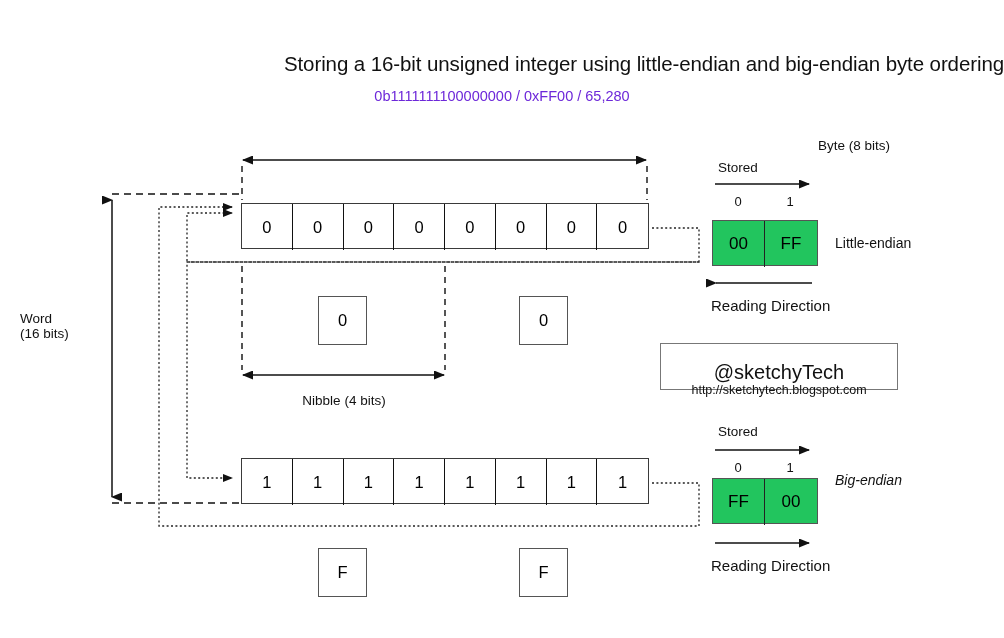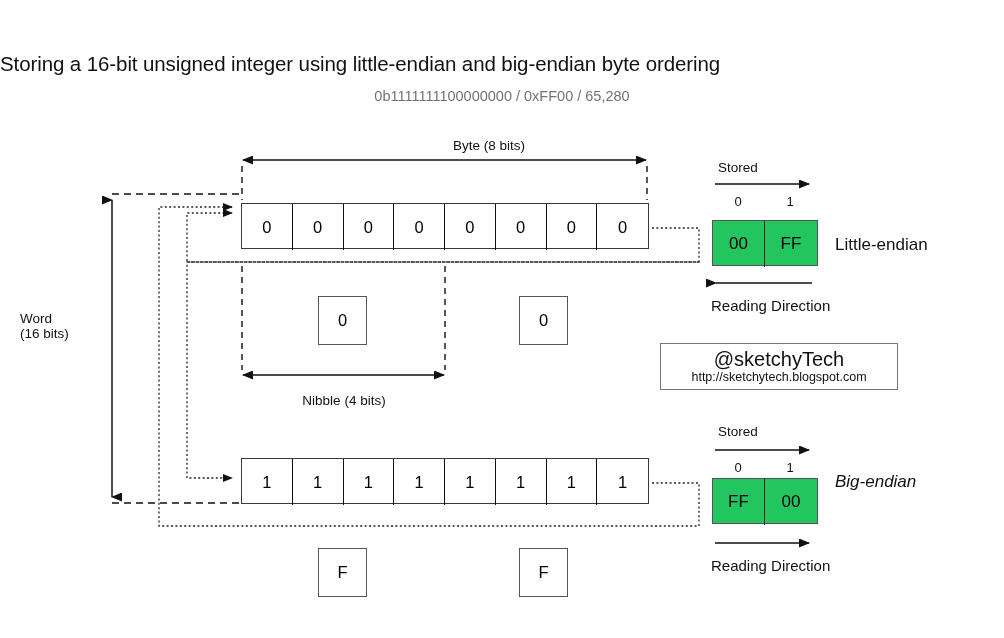--- a/index.html
+++ b/index.html
@@ -20,31 +20,31 @@
     left: 0; top: 0;
     width: 1004px;
     height: 638px;
   }
   .abs { position: absolute; }
 
   
   .title {
     left: 0; top: 52px;
     width: 1004px;
-    text-align: left;
+    text-align: right;
     font-size: 20.5px;
     letter-spacing: -0.1px;
     color: #111;
   }
   .subtitle {
     left: 0; top: 88px;
     width: 1004px;
     text-align: center;
     font-size: 14.5px;
-    color: #737373;
+    color: #6d28d9;
   }
 
   
   .bitrow {
     display: flex;
     border: 1.6px solid #3a3a3a;
     box-sizing: border-box;
     background: #fff;
   }
   .bitcell {
@@ -89,29 +89,29 @@
     display: flex;
     align-items: center;
     justify-content: center;
     font-size: 17px;
   }
   .storedcell:last-child { border-right: none; }
 
   .lbl { font-size: 13.5px; color: #111; white-space: nowrap; }
   .lbl-sm { font-size: 15px; color: #111; white-space: nowrap; }
   .lbl-idx { font-size: 13px; color: #111; }
-  .endian-lbl { font-size: 17px; color: #111; white-space: nowrap; }
+  .endian-lbl { font-size: 14px; color: #111; white-space: nowrap; }
 
   
   .watermark {
     border: 1.3px solid #777;
     box-sizing: border-box;
     background: #fff;
     text-align: center;
-    padding-top: 5px;
+    padding-top: 18px;
   }
   .wm-handle { font-size: 20px; color: #111; line-height: 1.05; }
   .wm-url { font-size: 12.5px; color: #111; line-height: 1.2; }
 
   svg { overflow: visible; }
 </style>
 </head>
 <body>
 
 <div id="stage">
@@ -192,21 +192,21 @@
 
     <g>
       <line x1="715" y1="450" x2="809" y2="450" stroke="#111" stroke-width="1.5" marker-end="url(#arrR)"></line>
     </g>
 
     <g>
       <line x1="715" y1="543" x2="809" y2="543" stroke="#111" stroke-width="1.5" marker-end="url(#arrR)"></line>
     </g>
   </svg>
 
-  <div class="abs lbl" style="left:0; top:138px; width:890px; text-align:center;padding-left:44px;">Byte (8 bits)</div>
+  <div class="abs lbl" style="left:0; top:138px; width:890px; text-align:right;">Byte (8 bits)</div>
 
   <div class="abs lbl" style="left:243px; top:393px; width:202px; text-align:center;">Nibble (4 bits)</div>
 
   <div class="abs" style="left:20px; top:311px; width:82px; text-align:left;">
     <div class="lbl">Word</div>
     <div class="lbl">(16 bits)</div>
   </div>
 
   <div class="abs bitrow" style="left:241px; top:203px; width:408px; height:46px;">
     <div class="bitcell">0</div>

